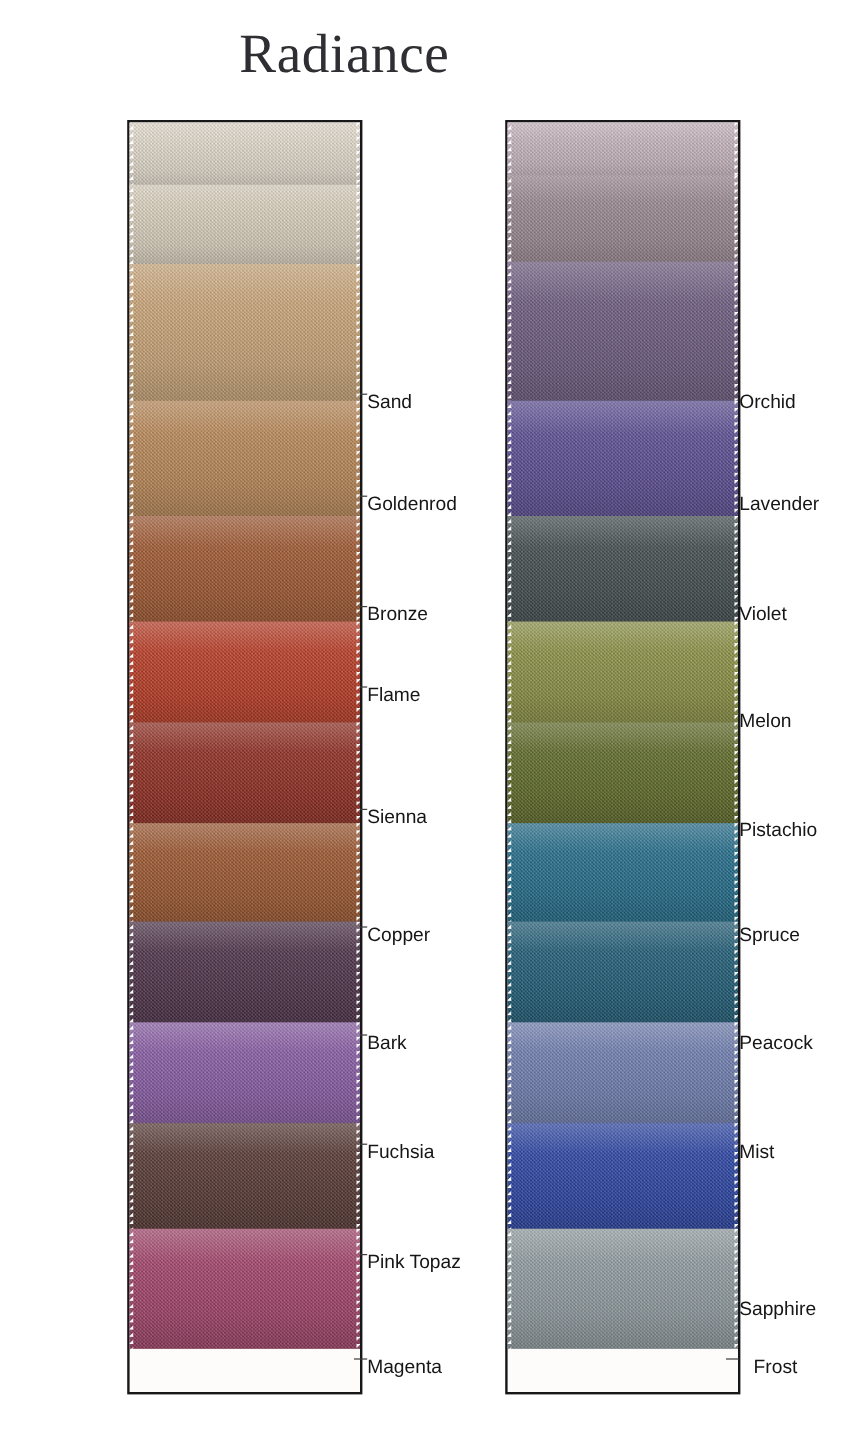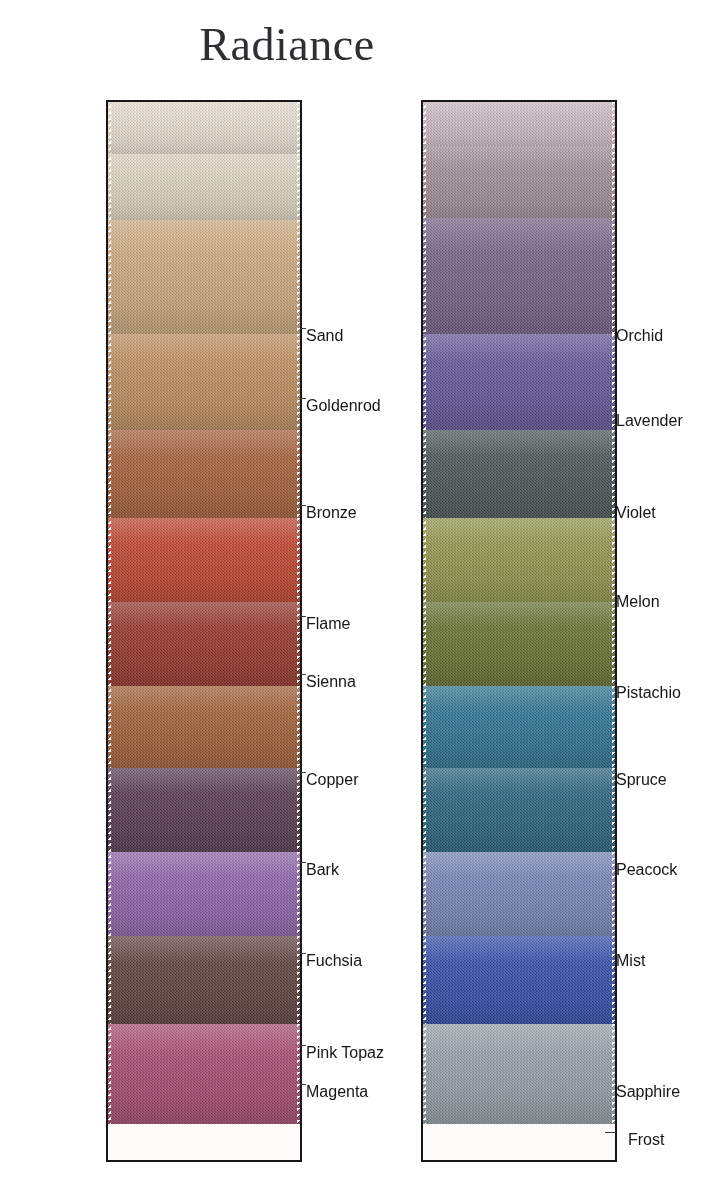--- a/index.html
+++ b/index.html
@@ -153,29 +153,29 @@
         <div class="swatch" style="top: 922px; height: 100px; z-index: 12;">
           <div class="band" style="background-color: rgb(166, 63, 104);"></div>
           <div class="sheen"></div>
           <div class="pink-l"></div>
           <div class="pink-r"></div>
         </div>
       </div>
   </div>
   <div class="labels" id="labels-left">
       <div class="label" style="top: 228px;">Sand<span class="tick"></span></div>
-      <div class="label" style="top: 298px;">Goldenrod<span class="tick"></span></div>
+      <div class="label" style="top: 313px;">Goldenrod<span class="tick"></span></div>
       <div class="label" style="top: 405px;">Bronze<span class="tick"></span></div>
-      <div class="label" style="top: 516px;">Flame<span class="tick"></span></div>
+      <div class="label" style="top: 472px;">Flame<span class="tick"></span></div>
       <div class="label" style="top: 574px;">Sienna<span class="tick"></span></div>
       <div class="label" style="top: 672px;">Copper<span class="tick"></span></div>
       <div class="label" style="top: 762px;">Bark<span class="tick"></span></div>
       <div class="label" style="top: 853px;">Fuchsia<span class="tick"></span></div>
       <div class="label" style="top: 945px;">Pink Topaz<span class="tick"></span></div>
-      <div class="label" style="top: 984px;">Magenta<span class="tick"></span></div>
+      <div class="label" style="top: 1032px;">Magenta<span class="tick"></span></div>
     </div>
 
   <div class="card" id="card-right">
     <div class="stack" id="stack-right">
         <div class="swatch" style="top: 0px; height: 50px; z-index: 1;">
           <div class="band" style="background-color: rgb(207, 188, 198);"></div>
           <div class="sheen"></div>
           <div class="pink-l"></div>
           <div class="pink-r"></div>
         </div>

